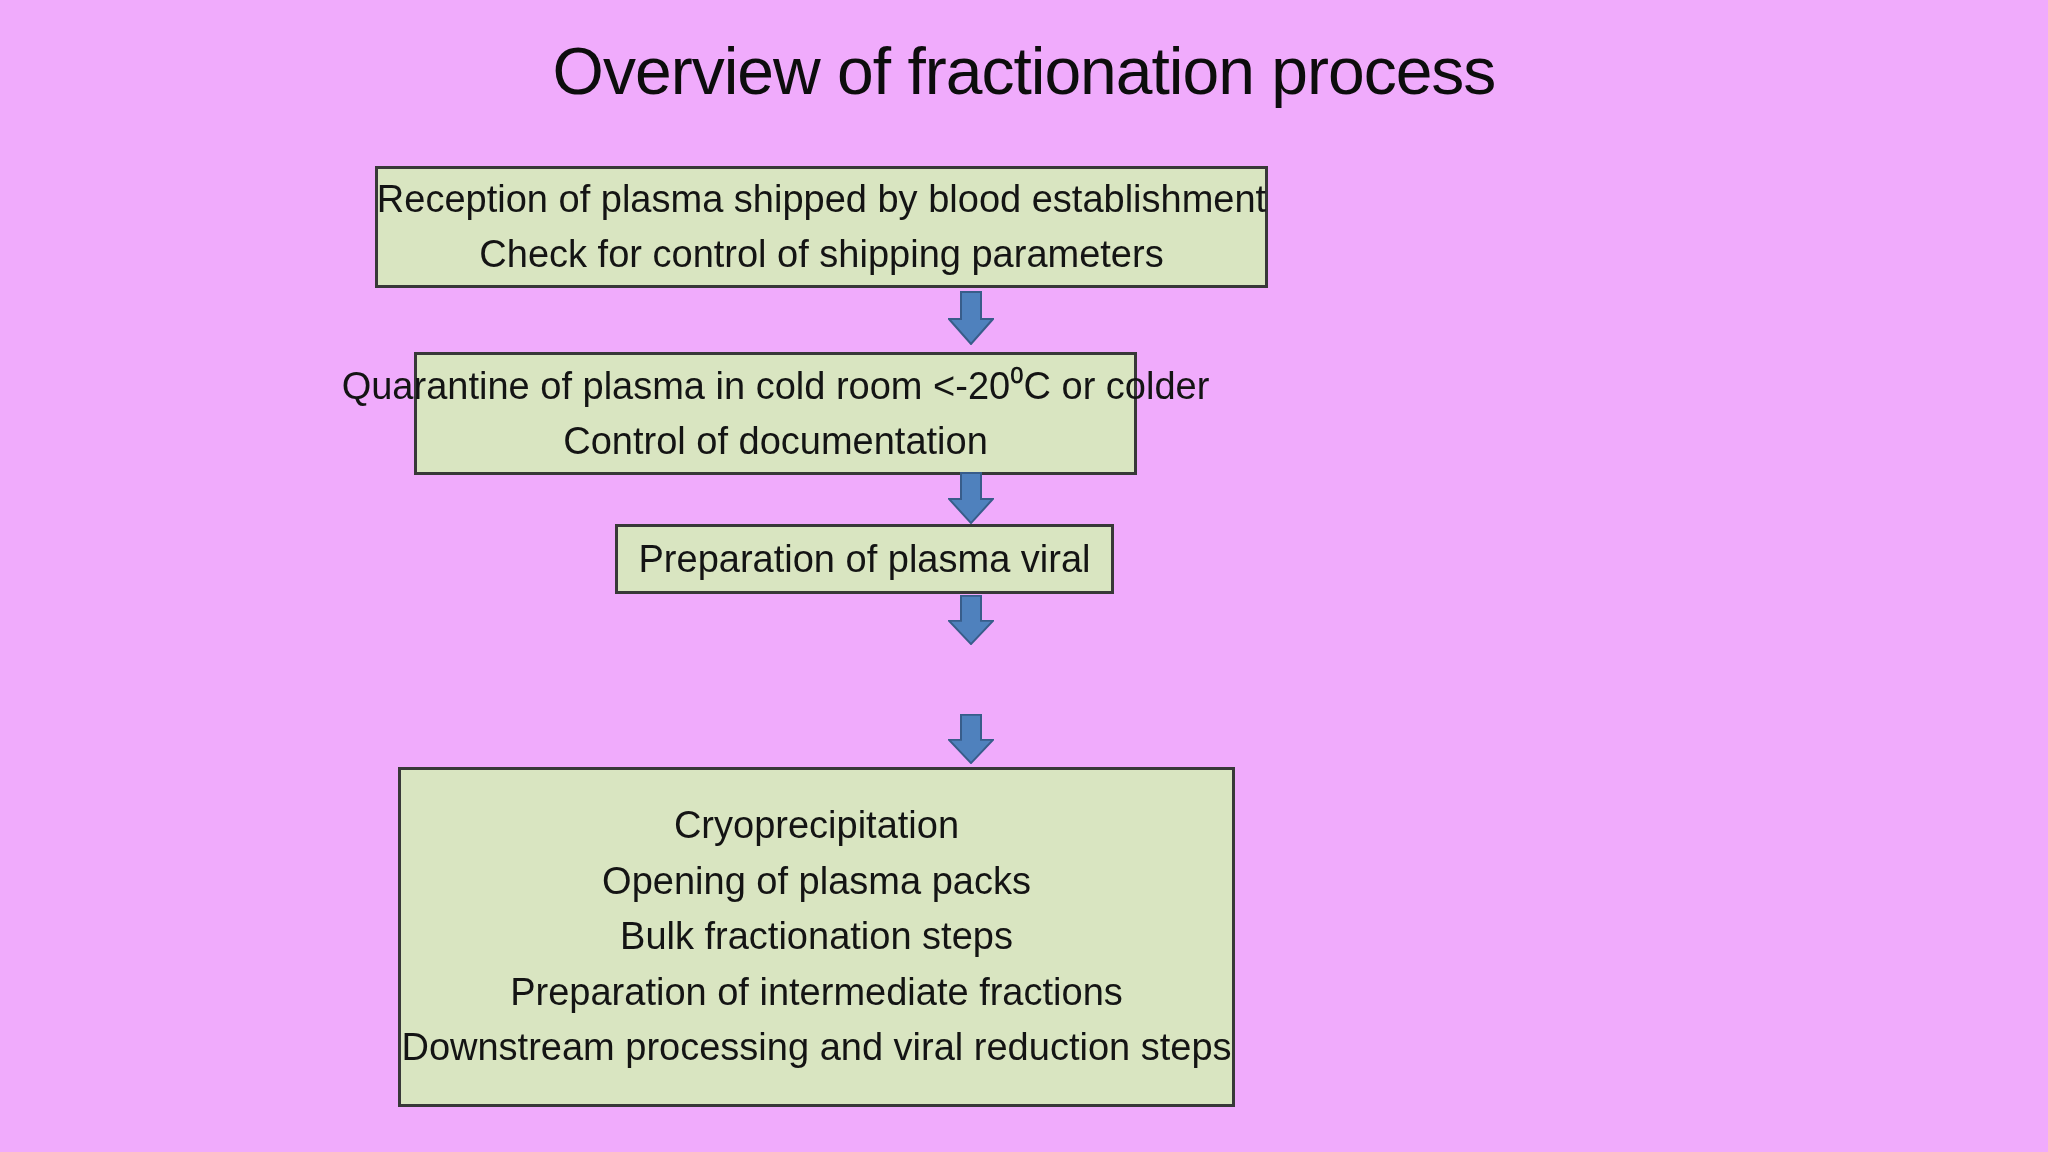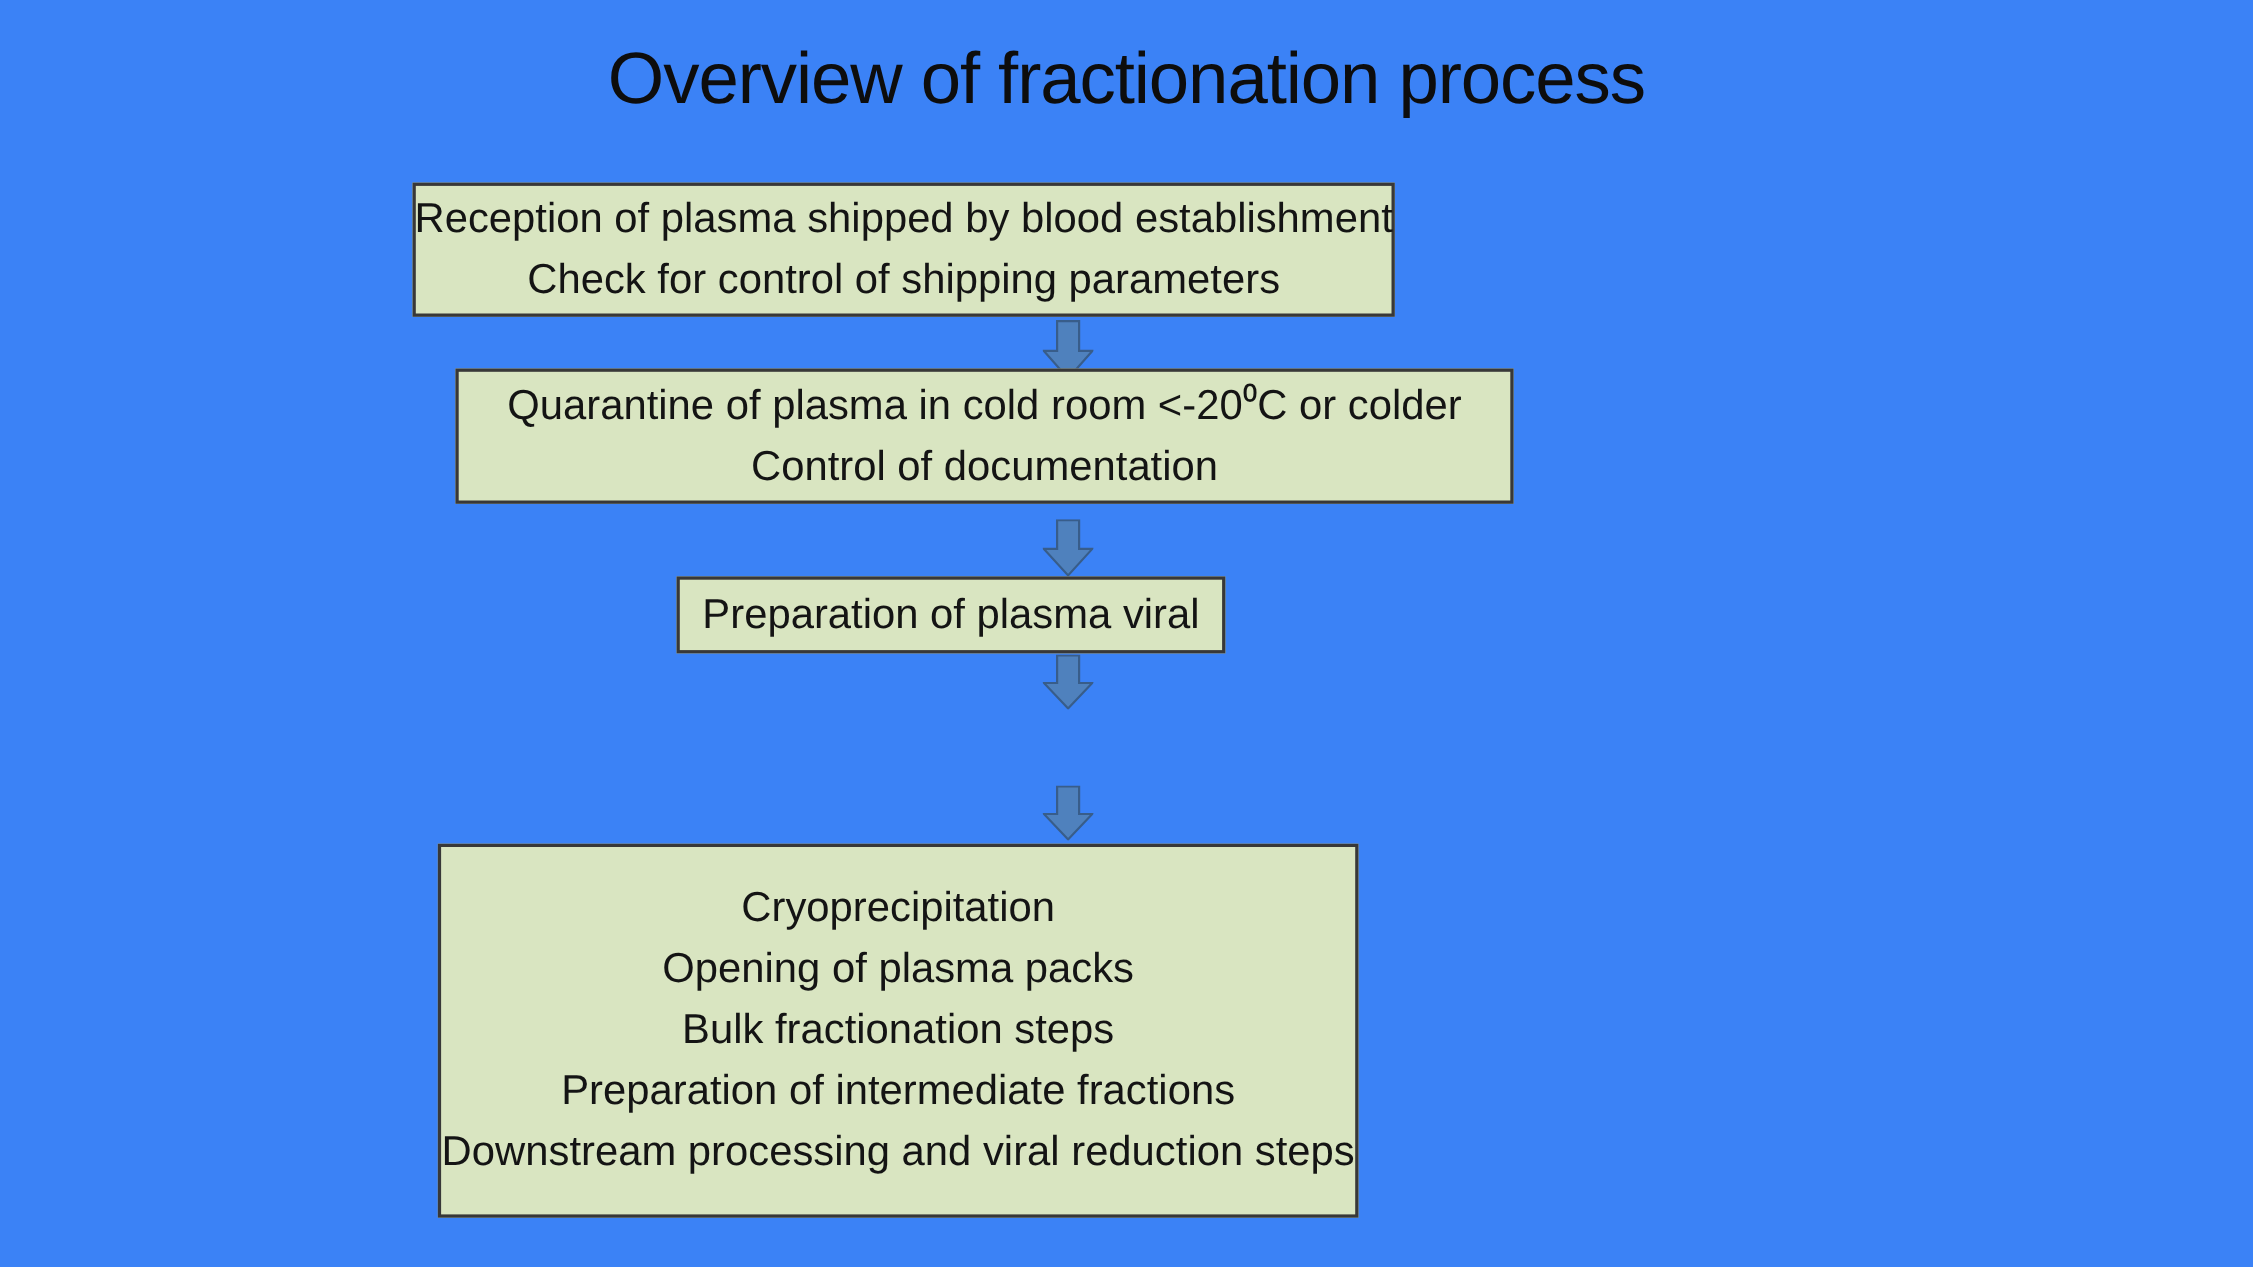--- a/index.html
+++ b/index.html
@@ -5,21 +5,21 @@
   html, body {
     margin: 0;
     padding: 0;
     background: #ffffff;
     font-family: "Liberation Sans", sans-serif;
   }
   #slide {
     position: relative;
     width: 2048px;
     height: 1152px;
-    background: #3b82f6;
+    background: #f0abfc;
     overflow: hidden;
   }
   #slide-title {
     position: absolute;
     left: 0;
     top: 34px;
     width: 100%;
     text-align: center;
     font-size: 66px;
     line-height: 1.15;
@@ -38,21 +38,21 @@
     align-items: center;
     text-align: center;
     color: #141414;
     font-size: 38px;
   }
   .box .line {
     line-height: 55px;
     white-space: nowrap;
   }
   #box-reception   { left: 375px; top: 166px; width: 893px; height: 122px; }
-  #box-quarantine  { left: 414px; top: 335px; width: 962px; height: 123px; }
+  #box-quarantine  { left: 414px; top: 352px; width: 723px; height: 123px; }
   #box-preparation { left: 615px; top: 524px; width: 499px; height: 70px; }
   #box-conditioning{ left: 610px; top: 645px; width: 511px; height: 68px; }
   #box-pooling     { left: 398px; top: 767px; width: 837px; height: 340px; }
   #box-pooling .line { line-height: 55.5px; }
   .flow-arrow {
     position: absolute;
     left: 948px;
     width: 46px;
   }
   #arrow-1 { top: 291px; height: 54px; }

